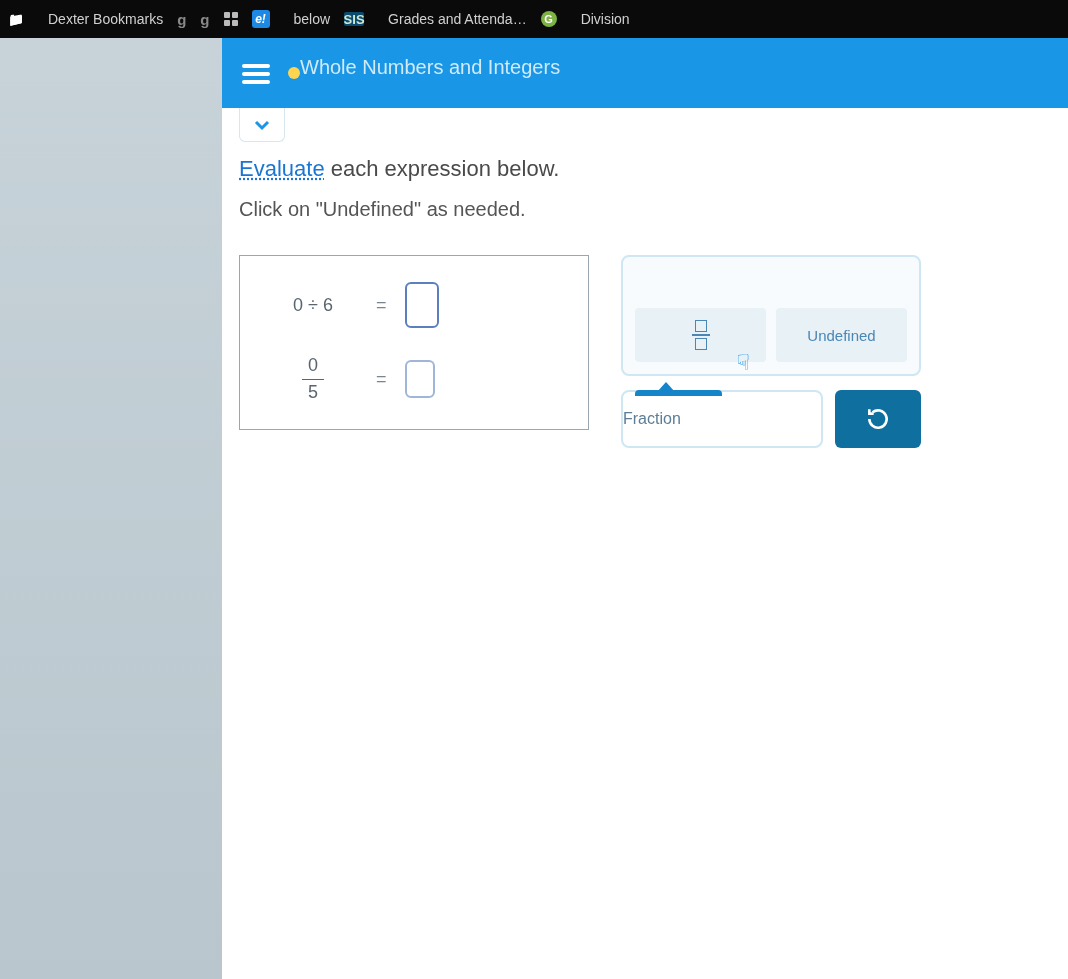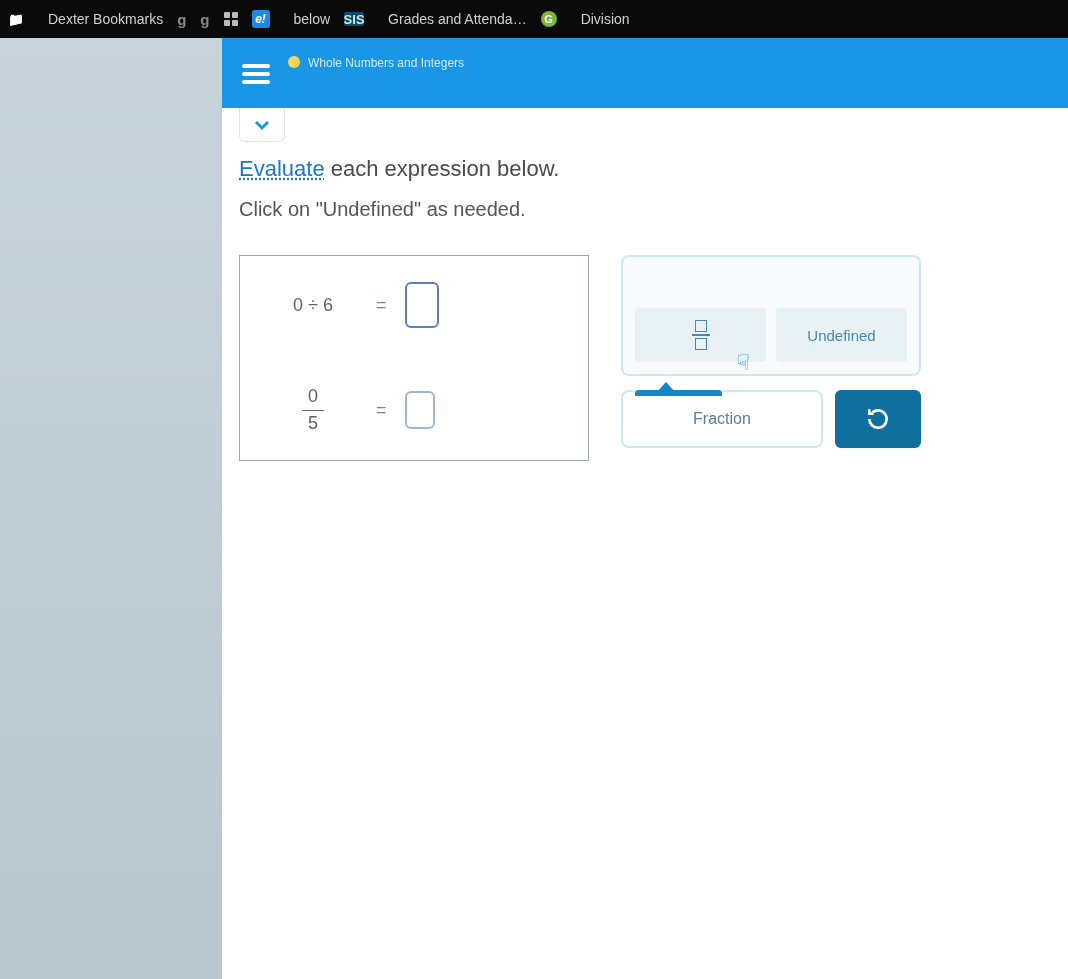--- a/index.html
+++ b/index.html
@@ -46,21 +46,21 @@
     background: #1996e6;
     color: #fff;
     padding: 18px 20px 20px 20px;
     display: flex;
     align-items: flex-start;
     gap: 18px;
   }
   .menu-btn { cursor: pointer; padding-top: 4px; }
   .menu-btn div { width: 28px; height: 4px; background: #fff; margin: 4px 0; border-radius: 2px; }
   .topic-text { display: flex; flex-direction: column; gap: 6px; }
-  .topic-cat { display: flex; align-items: flex-start; gap: 8px; color: #cfeaf9; font-size: 12px; }
+  .topic-cat { display: flex; align-items: flex-end; color: #cfeaf9; font-size: 20px; }
   .cat-dot { width: 12px; height: 12px; border-radius: 50%; background: #ffd54f; display:inline-block; }
   .topic-title { font-size: 19px; font-weight: 600; color: #fff; }
 
   .content {
     padding: 0 28px 28px 17px;
     position: relative;
   }
   .collapse-tab {
     width: 46px; height: 34px;
     background: #fff;
@@ -79,21 +79,21 @@
   .sub-prompt { font-size: 20px; color: #555; margin-bottom: 34px; }
 
   .work-row { display: flex; gap: 32px; align-items: flex-start; }
 
   .expr-box {
     border: 1px solid #9aa7b0;
     width: 350px;
     padding: 26px 28px;
     display: flex;
     flex-direction: column;
-    gap: 58px;
+    gap: 27px;
     color: #5a6570;
     font-size: 18px;
   }
   .expr-line { display: flex; align-items: center; gap: 18px; }
   .expr-math { min-width: 90px; text-align: center; }
   .eq { color: #7a8590; }
   .ans-slot {
     width: 34px; height: 46px;
     border: 2px solid #5c7fbf;
     border-radius: 6px;
@@ -136,21 +136,21 @@
     bottom: -14px; right: 16px;
     font-size: 22px;
     color: #1996e6;
   }
   .tool-row2 { display: flex; gap: 12px; align-items: stretch; }
   .tooltip-box {
     flex: 1;
     border: 2px solid #cfe6f3;
     border-radius: 8px 8px 8px 8px;
     background: #fff;
-    display: flex; align-items: center; justify-content: center;
+    display: flex; align-items: center; justify-content: flex-start;
     color: #5b7d95;
     font-size: 16px;
     position: relative;
     height: 58px;
   }
   .tooltip-box::before {
     content: "";
     position: absolute;
     top: -10px; left: 34px;
     width: 0; height: 0;

